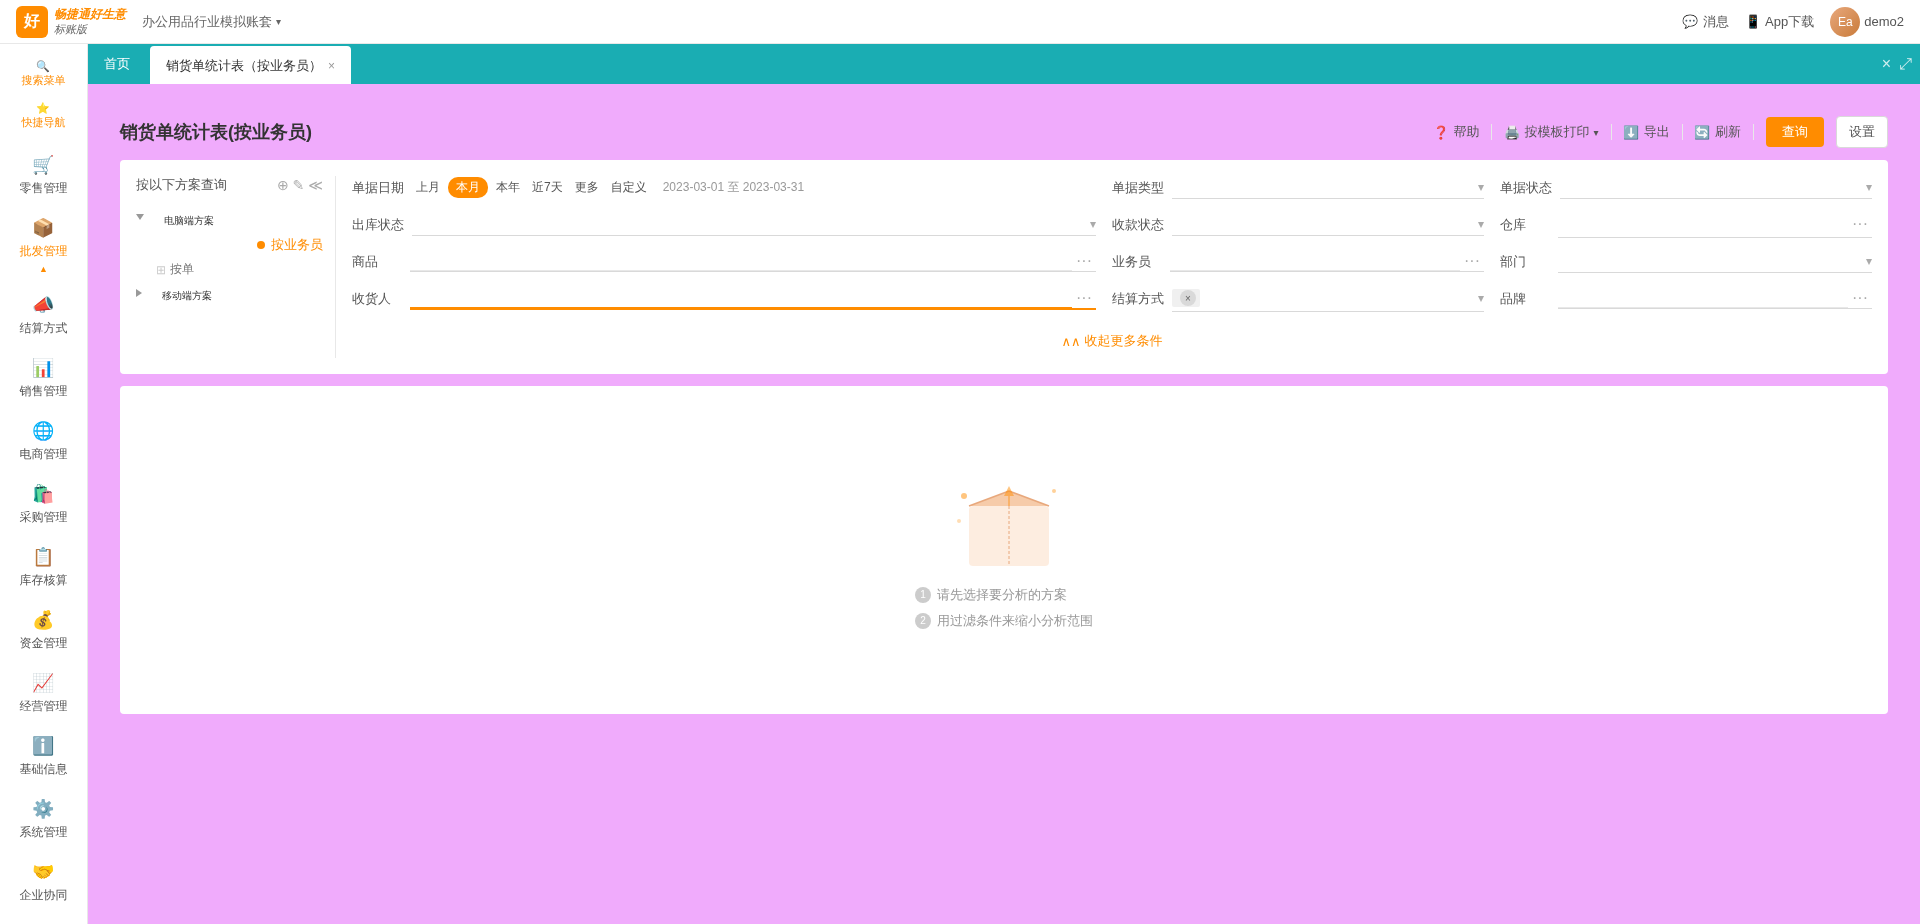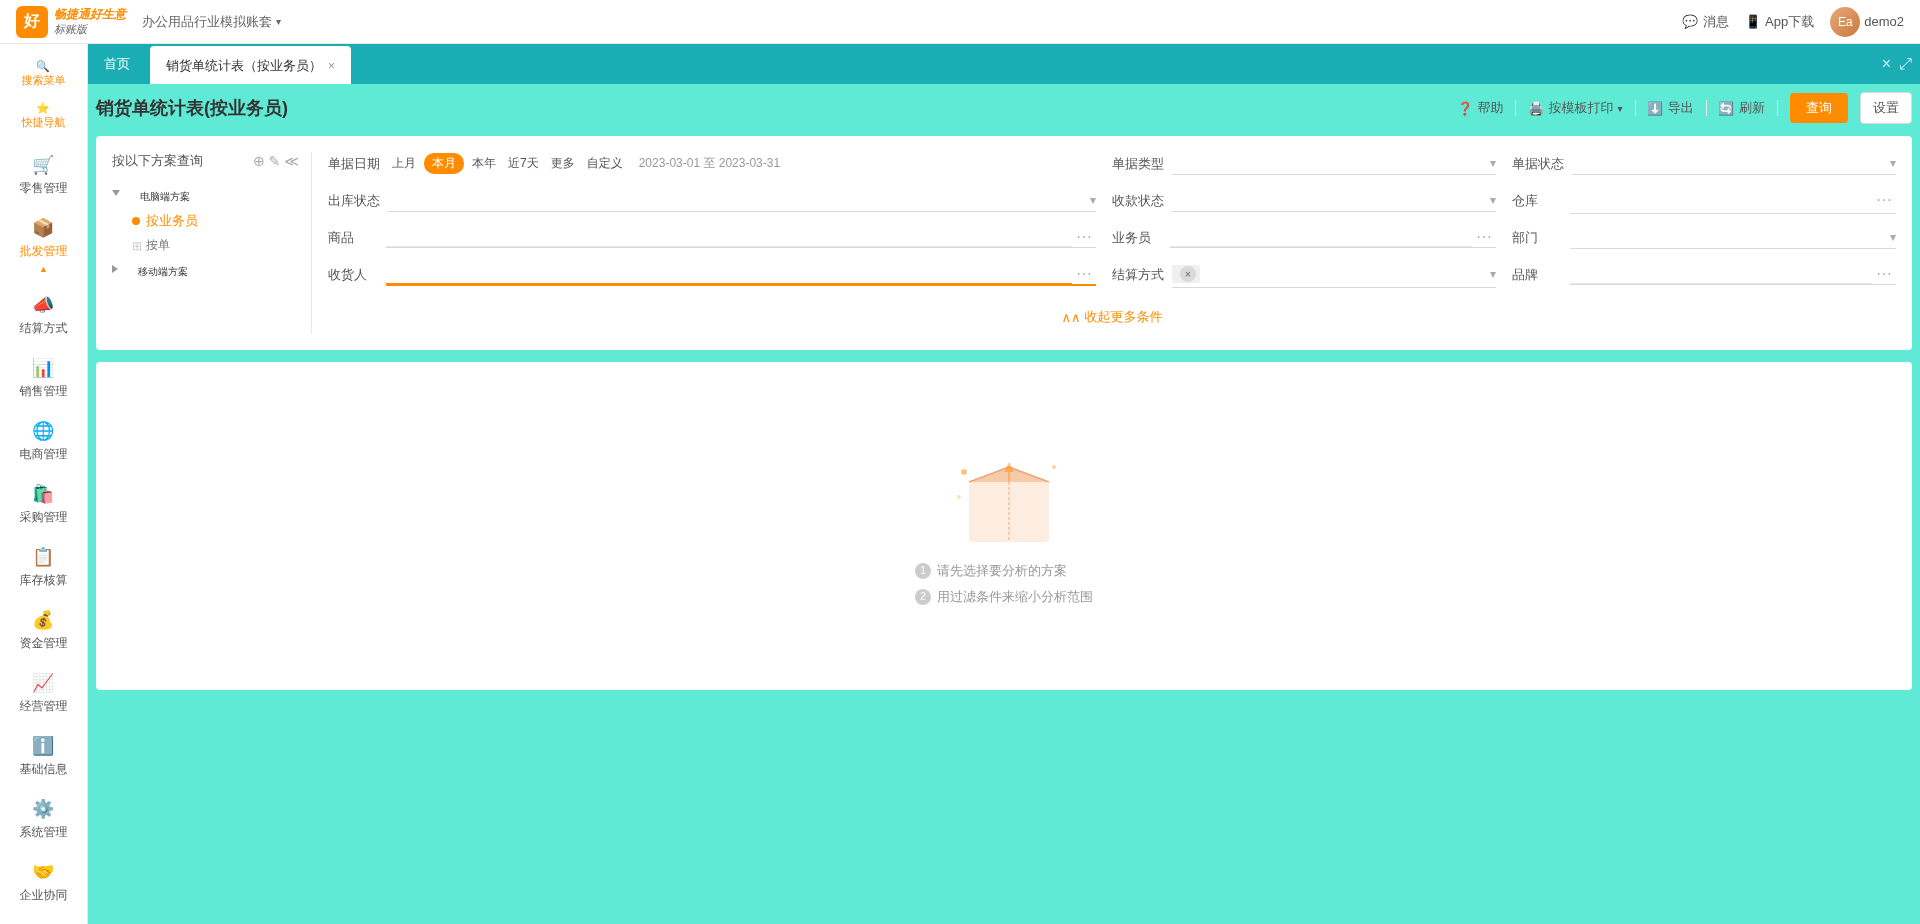--- a/index.html
+++ b/index.html
@@ -35,42 +35,42 @@
     
     .tab-bar { height: 40px; background: #1aadb3; display: flex; align-items: center; padding: 0 0; }
     .tab-home { padding: 0 16px; height: 100%; display: flex; align-items: center; color: white; font-size: 13px; cursor: pointer; }
     .tab-item { height: 100%; display: flex; align-items: center; gap: 6px; padding: 0 16px; background: #fff; color: #333; font-size: 13px; cursor: pointer; border-radius: 4px 4px 0 0; margin-left: 4px; margin-top: 4px; }
     .tab-item .close-btn { color: #999; font-size: 12px; cursor: pointer; }
     .tab-spacer { flex: 1; }
     .tab-actions { display: flex; align-items: center; padding: 0 8px; gap: 8px; }
     .tab-action-btn { color: white; font-size: 16px; cursor: pointer; opacity: 0.8; }
 
     
-    .page-content { flex: 1; overflow: auto; background: #5eead4; padding: 8px; }
+    .page-content { flex: 1; overflow: auto; background: #f0abfc; padding: 32px; }
 
     
     .page-header { display: flex; align-items: center; justify-content: space-between; margin-bottom: 12px; }
     .page-title { font-size: 18px; font-weight: bold; color: #333; }
     .page-actions { display: flex; align-items: center; gap: 12px; }
     .page-action-btn { display: flex; align-items: center; gap: 4px; color: #555; font-size: 13px; cursor: pointer; }
     .page-action-btn.primary { background: #ff8c00; color: white; padding: 6px 16px; border-radius: 4px; border: none; cursor: pointer; font-size: 13px; }
     .page-action-btn.secondary { background: white; color: #555; padding: 6px 12px; border-radius: 4px; border: 1px solid #d9d9d9; cursor: pointer; font-size: 13px; }
     .divider-v { width: 1px; height: 16px; background: #e8e8e8; }
 
     
     .filter-panel { background: white; border-radius: 4px; padding: 16px; display: flex; gap: 16px; }
 
     
     .scheme-panel { width: 200px; min-width: 180px; border-right: 1px solid #e8e8e8; padding-right: 12px; }
     .scheme-header { display: flex; align-items: center; justify-content: space-between; margin-bottom: 16px; font-size: 13px; color: #555; }
     .scheme-actions { display: flex; gap: 4px; }
     .scheme-action-icon { color: #aaa; cursor: pointer; font-size: 14px; }
     .scheme-group { margin-bottom: 4px; }
     .scheme-group-header { display: flex; align-items: flex-start; gap: 20px; padding: 4px 0; font-size: 10px; color: #333; cursor: pointer; }
-    .scheme-item { padding: 4px 0 4px 20px; font-size: 13px; color: #555; cursor: pointer; display: flex; align-items: center; gap: 6px; }
+    .scheme-item { padding: 4px 0 4px 20px; font-size: 13px; color: #555; cursor: pointer; display: flex; align-items: center; gap: 6px; justify-content: flex-end; }
     .scheme-item.active { color: #ff8c00; }
     .scheme-item .active-dot { width: 8px; height: 8px; border-radius: 50%; background: #ff8c00; display: inline-block; }
     .scheme-sub { padding-left: 20px; }
     .scheme-sub-item { display: flex; align-items: center; gap: 4px; padding: 3px 0; font-size: 12px; color: #777; cursor: pointer; }
     .triangle-right { width: 0; height: 0; border-top: 4px solid transparent; border-bottom: 4px solid transparent; border-left: 6px solid #999; display: inline-block; }
     .triangle-down { width: 0; height: 0; border-left: 4px solid transparent; border-right: 4px solid transparent; border-top: 6px solid #999; display: inline-block; }
 
     
     .filter-form { flex: 1; }
     .filter-row { display: flex; align-items: center; margin-bottom: 12px; gap: 16px; }

